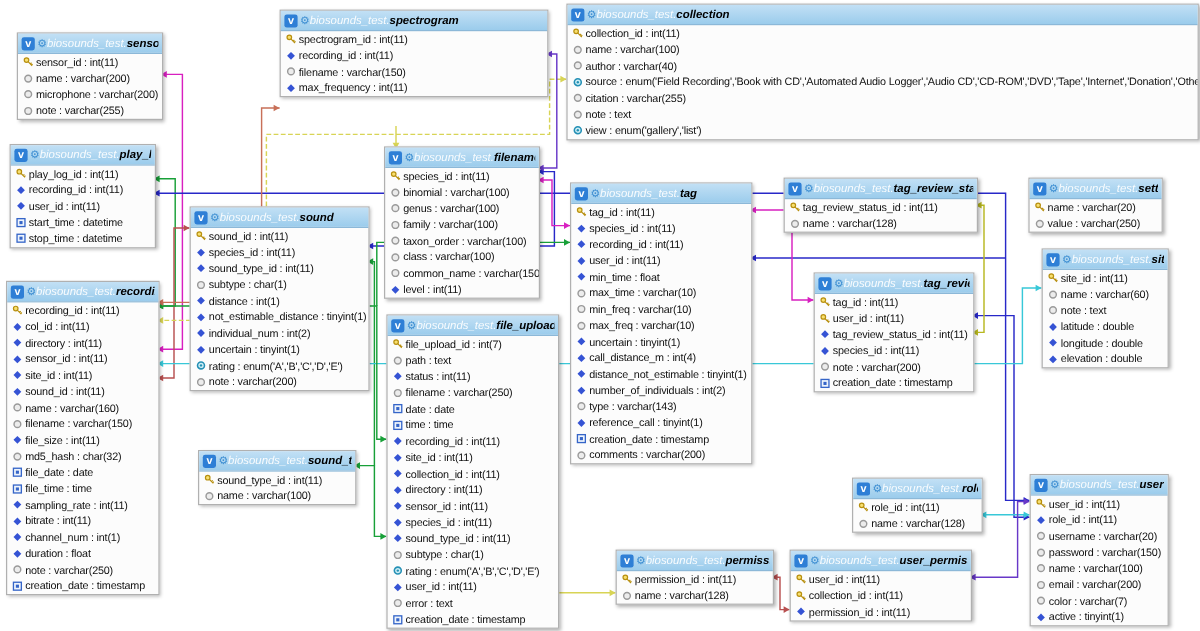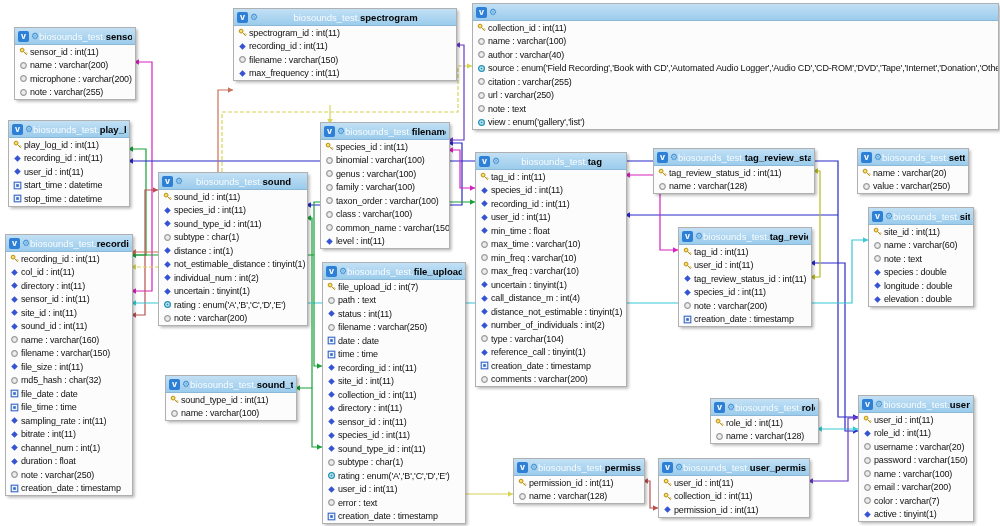--- a/index.html
+++ b/index.html
@@ -5,21 +5,21 @@
   html,body{margin:0;padding:0;background:#ffffff;font-family:"Liberation Sans",sans-serif;}
   #canvas{position:relative;width:1000px;height:526px;background:#ffffff;overflow:hidden;}
   #wires{position:absolute;left:0;top:0;width:1000px;height:526px;z-index:1;}
   .table{position:absolute;z-index:2;background:#fcfcfc;border:1px solid #b0b0b0;
          box-shadow:1.5px 1.5px 3px rgba(0,0,0,.3);font-size:9px;}
   .hd{height:16px;display:flex;align-items:center;background:linear-gradient(#c2e0f5,#9bccec);
       border-bottom:1px solid #8cb8d8;padding:0 3px;}
   .vic{width:11px;height:11px;background:#2e7fd6;color:#fff;font-weight:bold;font-size:9px;
        line-height:11px;text-align:center;border-radius:2px;flex:0 0 auto;}
   .gear{color:#3d8ed2;font-size:9px;margin-left:2px;flex:0 0 auto;line-height:11px;}
-  .ttl{flex:1;text-align:center;white-space:nowrap;overflow:hidden;font-size:9.5px;}
+  .ttl{flex:1;white-space:nowrap;overflow:hidden;font-size:9.5px;font-style:italic;}
   .pre{color:rgba(255,255,255,.92);}
   .ttl b{color:#000;}
   .row{height:13.5px;display:flex;align-items:center;padding:0 3px;white-space:nowrap;overflow:hidden;}
   .fic{width:10px;flex:0 0 auto;display:flex;align-items:center;justify-content:center;margin-right:2px;}
   .ft{letter-spacing:-0.15px;color:#101010;}
 </style>
 </head>
 <body>
 
 <div id="canvas">
@@ -712,20 +712,21 @@
             <rect x="3.2" y="3.2" width="2.6" height="2.6" fill="#3565c8"></rect>
           </svg>
         </span>
         <span class="ft">creation_date : timestamp</span>
       </div>
     </div>
     <div class="table" style="left: 472px; top: 3px; width: 525px;">
       <div class="hd">
         <span class="vic">v</span>
         <span class="gear">⚙</span>
+        <span class="ttl"><span class="pre">biosounds_test</span><span class="pre">.</span><b>collection</b></span>
       </div>
       <div class="row">
         <span class="fic">
           <svg width="9" height="9" viewBox="0 0 9 9">
             <circle cx="3.1" cy="3.1" r="1.9" fill="#f8e070" stroke="#b89010" stroke-width="1"></circle>
             <path d="M4.4 4.4 L7.8 7.8 M6.3 6.3 L7.3 5.3 M7.3 7.3 L8.2 6.4" stroke="#b89010" stroke-width="1" fill="none"></path>
           </svg>
         </span>
         <span class="ft">collection_id : int(11)</span>
       </div>
@@ -761,28 +762,20 @@
           </svg>
         </span>
         <span class="ft">citation : varchar(255)</span>
       </div>
       <div class="row">
         <span class="fic">
           <svg width="9" height="9" viewBox="0 0 9 9">
             <circle cx="4.5" cy="4.5" r="2.8" fill="#ececec" stroke="#9a9a9a" stroke-width="1.2"></circle>
           </svg>
         </span>
-        <span class="ft">url : varchar(250)</span>
-      </div>
-      <div class="row">
-        <span class="fic">
-          <svg width="9" height="9" viewBox="0 0 9 9">
-            <circle cx="4.5" cy="4.5" r="2.8" fill="#ececec" stroke="#9a9a9a" stroke-width="1.2"></circle>
-          </svg>
-        </span>
         <span class="ft">note : text</span>
       </div>
       <div class="row">
         <span class="fic">
           <svg width="9" height="9" viewBox="0 0 9 9">
             <circle cx="4.5" cy="4.5" r="2.9" fill="#cdeef5" stroke="#2590b5" stroke-width="1.3"></circle>
             <circle cx="4.5" cy="4.5" r="1" fill="#2590b5"></circle>
           </svg>
         </span>
         <span class="ft">view : enum('gallery','list')</span>
@@ -890,21 +883,21 @@
           </svg>
         </span>
         <span class="ft">number_of_individuals : int(2)</span>
       </div>
       <div class="row">
         <span class="fic">
           <svg width="9" height="9" viewBox="0 0 9 9">
             <circle cx="4.5" cy="4.5" r="2.8" fill="#ececec" stroke="#9a9a9a" stroke-width="1.2"></circle>
           </svg>
         </span>
-        <span class="ft">type : varchar(104)</span>
+        <span class="ft">type : varchar(143)</span>
       </div>
       <div class="row">
         <span class="fic">
           <svg width="9" height="9" viewBox="0 0 9 9">
             <rect x="2.2" y="2.2" width="4.6" height="4.6" fill="#3553d4" transform="rotate(45 4.5 4.5)"></rect>
           </svg>
         </span>
         <span class="ft">reference_call : tinyint(1)</span>
       </div>
       <div class="row">
@@ -1061,21 +1054,21 @@
           </svg>
         </span>
         <span class="ft">note : text</span>
       </div>
       <div class="row">
         <span class="fic">
           <svg width="9" height="9" viewBox="0 0 9 9">
             <rect x="2.2" y="2.2" width="4.6" height="4.6" fill="#3553d4" transform="rotate(45 4.5 4.5)"></rect>
           </svg>
         </span>
-        <span class="ft">species : double</span>
+        <span class="ft">latitude : double</span>
       </div>
       <div class="row">
         <span class="fic">
           <svg width="9" height="9" viewBox="0 0 9 9">
             <rect x="2.2" y="2.2" width="4.6" height="4.6" fill="#3553d4" transform="rotate(45 4.5 4.5)"></rect>
           </svg>
         </span>
         <span class="ft">longitude : double</span>
       </div>
       <div class="row">

